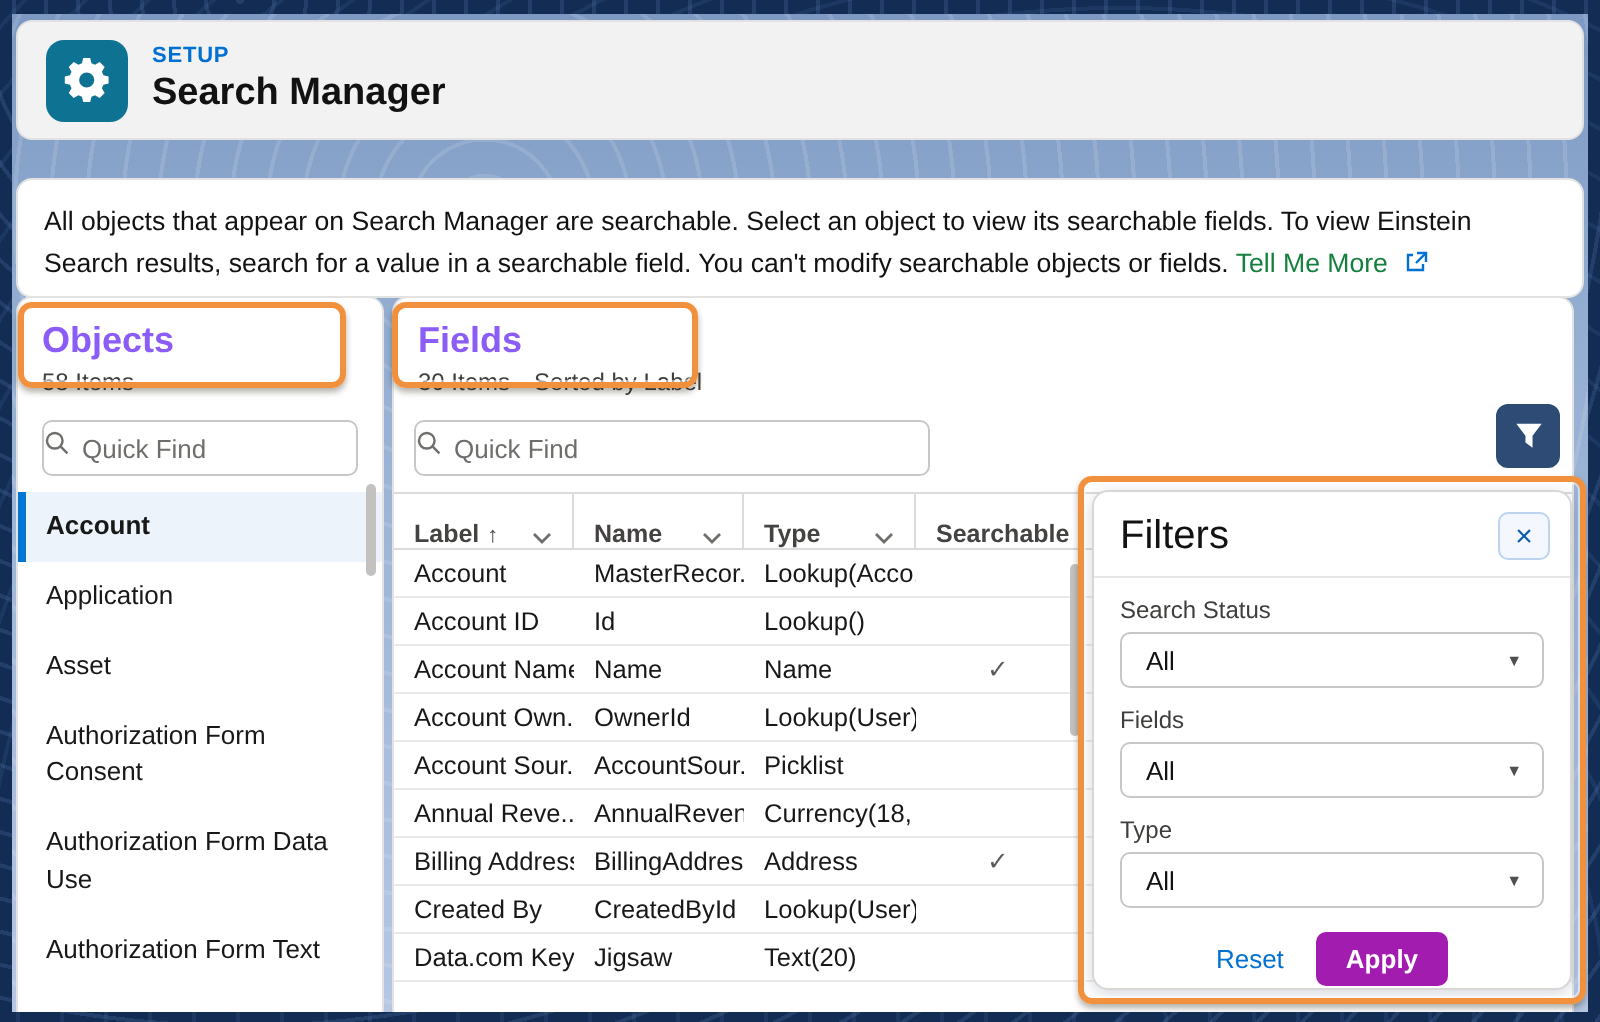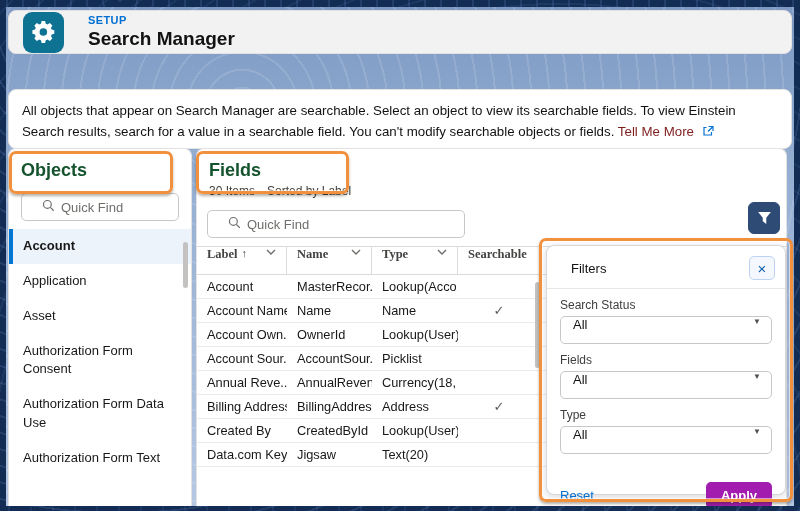--- a/index.html
+++ b/index.html
@@ -17,59 +17,59 @@
   .page {
     position:absolute; left:6px; top:7px; right:6px; bottom:5px;
     background:linear-gradient(180deg,#7d99c3 0%,#93add1 30%,#b5c7e2 100%);
     background-image:repeating-radial-gradient(circle at 30% 20%, rgba(255,255,255,.12) 0 2px, transparent 2px 18px),
       linear-gradient(180deg,#7d99c3 0%,#93add1 30%,#b5c7e2 100%);
     overflow:hidden;
   }
 
   
   .setup-header {
-    position:absolute; left:2px; top:3px; right:2px; height:44px;
+    position:absolute; left:2px; top:3px; right:2px; height:60px;
     background:#f3f2f2; border:1px solid #e3e2e2; border-radius:8px;
-    display:flex; align-items:center; padding:0 14px;gap:12px;
+    display:flex; align-items:center; padding:0 14px;
   }
   .gear-tile {
     width:41px; height:41px; border-radius:9px; background:#0e7293;
     display:flex; align-items:center; justify-content:center; flex:none;
   }
   .header-text { margin-left:12px; }
   .eyebrow { color:#0070d2; font-size:11px; font-weight:bold; letter-spacing:.4px; }
   .page-title { color:#121212; font-size:19px; font-weight:bold; margin-top:2px; }
 
   
   .desc-card {
     position:absolute; left:2px; top:82px; right:2px; height:60px;
     background:#fff; border:1px solid #e3e2e2; border-radius:8px;
     padding:10px 13px; font-size:13.3px; line-height:1.6; color:#121212;
   }
-  .desc-card a { color:#7f1d1d; text-decoration:none; }
+  .desc-card a { color:#15803d; text-decoration:none; }
   .ext-icon { display:inline-block; vertical-align:-1px; margin-left:4px; }
 
   
   .panel {
     position:absolute; top:141px; bottom:0; background:#fff;
     border:1px solid #e3e2e2; border-bottom:none; border-radius:8px 8px 0 0;
     overflow:hidden;
   }
   .objects-panel { left:2px; width:184px; }
   .fields-panel  { left:190px; right:7px; }
 
   .panel-title-block { padding:11px 12px 6px 12px; }
-  .panel-title { font-size:18px; font-weight:bold; color:#14532d; }
+  .panel-title { font-size:18px; font-weight:bold; color:#8b5cf6; }
   .panel-meta { font-size:12px; color:#3e3e3c; margin-top:3px; }
   .meta-sep { margin:0 4px; color:#3e3e3c; }
 
   .quickfind {
     display:flex; align-items:center; gap:6px;
     height:28px; margin:6px 12px 8px 12px;
-    border:1px solid #c9c7c5; border-radius:5px; background:#fff; padding:0 20px;
+    border:1px solid #c9c7c5; border-radius:5px; background:#fff; padding:0 0;
   }
   .quickfind input {
     border:none; outline:none; flex:1; font-size:13px; color:#121212;
     font-family:"Liberation Sans", sans-serif; background:transparent; min-width:0;
   }
   .quickfind input::placeholder { color:#706e6b; }
   .fields-panel .quickfind { width:258px; margin-left:10px; }
 
   
   .filter-btn {
@@ -95,21 +95,21 @@
 
   
   .table-wrap { position:relative; margin-top:2px; }
   .tr, .thead { display:flex; }
   .thead {
     border-top:1px solid #dddbda; border-bottom:1px solid #dddbda;
     height:29px; align-items:center;
   }
   .th {
     font-size:12.5px; font-weight:bold; color:#444341;
-    display:flex; align-items:flex-start; height:100%; padding:0 8px 0 10px;font-family:Liberation Serif, serif;
+    display:flex; align-items:flex-end; height:100%; padding:0 8px 0 10px;
   }
   .th-label { width:90px; border-right:1px solid #dddbda; }
   .th-name  { width:85px; border-right:1px solid #dddbda; }
   .th-type  { width:86px; border-right:1px solid #dddbda; }
   .th-search{ width:78px; }
   .sort-arrow { margin-left:4px; font-size:11px; color:#444341; }
   .col-chevron { margin-left:auto; display:flex; cursor:pointer; padding:2px; }
 
   .tr { height:24px; align-items:center; border-bottom:1px solid #ebeae9; font-size:12.8px; color:#181818; }
   .td { padding:0 6px 0 10px; white-space:nowrap; overflow:hidden; }
@@ -129,34 +129,34 @@
     position:absolute; left:540px; top:238px; width:240px; height:250px;
     background:#fff; border:1px solid #d8d7d5; border-radius:8px;
     box-shadow:0 2px 8px rgba(20,40,80,.18);
     padding:10px 13px; z-index:5;
   }
   .filters-head {
     display:flex; align-items:center; justify-content:space-between;
     padding-bottom:8px; margin:0 -13px 4px -13px; padding-left:13px; padding-right:10px;
     border-bottom:1px solid #e7e6e5;
   }
-  .filters-title { font-size:13px; color:#121212;margin-left:11px; }
+  .filters-title { font-size:20px; color:#121212; }
   .filters-close {
     width:26px; height:24px; border:1px solid #bdd3f2; border-radius:5px;
     background:#f4f8fe; color:#0b5cab; font-size:15px; line-height:1;
     display:flex; align-items:center; justify-content:center; cursor:pointer;
   }
   .fgroup-label { font-size:12px; color:#3e3e3c; margin:9px 0 4px 0; }
   .fselect {
     height:28px; border:1px solid #c9c7c5; border-radius:5px; background:#fff;
-    display:flex; align-items:flex-start; justify-content:space-between;
+    display:flex; align-items:center; justify-content:space-between;
     padding:0 10px 0 12px; font-size:13px; color:#121212; cursor:pointer;
   }
   .select-chevron { font-size:8px; color:#514f4d; }
-  .filters-footer { display:flex; justify-content:space-between; align-items:center; gap:16px; margin-top:28px; }
+  .filters-footer { display:flex; justify-content:center; align-items:center; gap:16px; margin-top:12px; }
   .reset-link { color:#0070d2; font-size:13px; text-decoration:none; cursor:pointer; }
   .apply-btn {
     background:#a21caf; color:#fff; border:none; border-radius:5px;
     font-size:13px; font-weight:bold; padding:6px 15px; cursor:pointer;
     font-family:"Liberation Sans", sans-serif;
   }
 
   
   .annotation {
     position:absolute; border:3px solid #f2913d; border-radius:7px;
@@ -193,20 +193,21 @@
           <path d="M4.5 2.5H2v7.5h7.5V7" fill="none" stroke="#0070d2" stroke-width="1.2"></path>
           <path d="M6.5 1.5H11V6" fill="none" stroke="#0070d2" stroke-width="1.2"></path>
           <path d="M10.5 2L6 6.5" fill="none" stroke="#0070d2" stroke-width="1.2"></path>
         </svg>
       </span>
     </div>
 
     <div class="panel objects-panel">
       <div class="panel-title-block">
         <div class="panel-title">Objects</div>
+        <div class="panel-meta">58 Items</div>
       </div>
       <div class="quickfind">
         <span>
           <svg width="13" height="13" viewBox="0 0 14 14">
               <circle cx="5.8" cy="5.8" r="4.2" fill="none" stroke="#706e6b" stroke-width="1.3"></circle>
               <line x1="9" y1="9" x2="12.6" y2="12.6" stroke="#706e6b" stroke-width="1.3"></line>
             </svg>
         </span>
         <input type="text" placeholder="Quick Find" style="">
       </div>
@@ -277,20 +278,26 @@
           </div>
         </div>
 
         <div class="tr">
           <div class="td td-label">Account</div>
           <div class="td td-name">MasterRecor...</div>
           <div class="td td-type">Lookup(Acco...</div>
           <div class="td td-search"><span class="check"></span></div>
         </div>
         <div class="tr">
+          <div class="td td-label">Account ID</div>
+          <div class="td td-name">Id</div>
+          <div class="td td-type">Lookup()</div>
+          <div class="td td-search"><span class="check"></span></div>
+        </div>
+        <div class="tr">
           <div class="td td-label">Account Name</div>
           <div class="td td-name">Name</div>
           <div class="td td-type">Name</div>
           <div class="td td-search"><span class="check">✓</span></div>
         </div>
         <div class="tr">
           <div class="td td-label">Account Own...</div>
           <div class="td td-name">OwnerId</div>
           <div class="td td-type">Lookup(User)</div>
           <div class="td td-search"><span class="check"></span></div>

